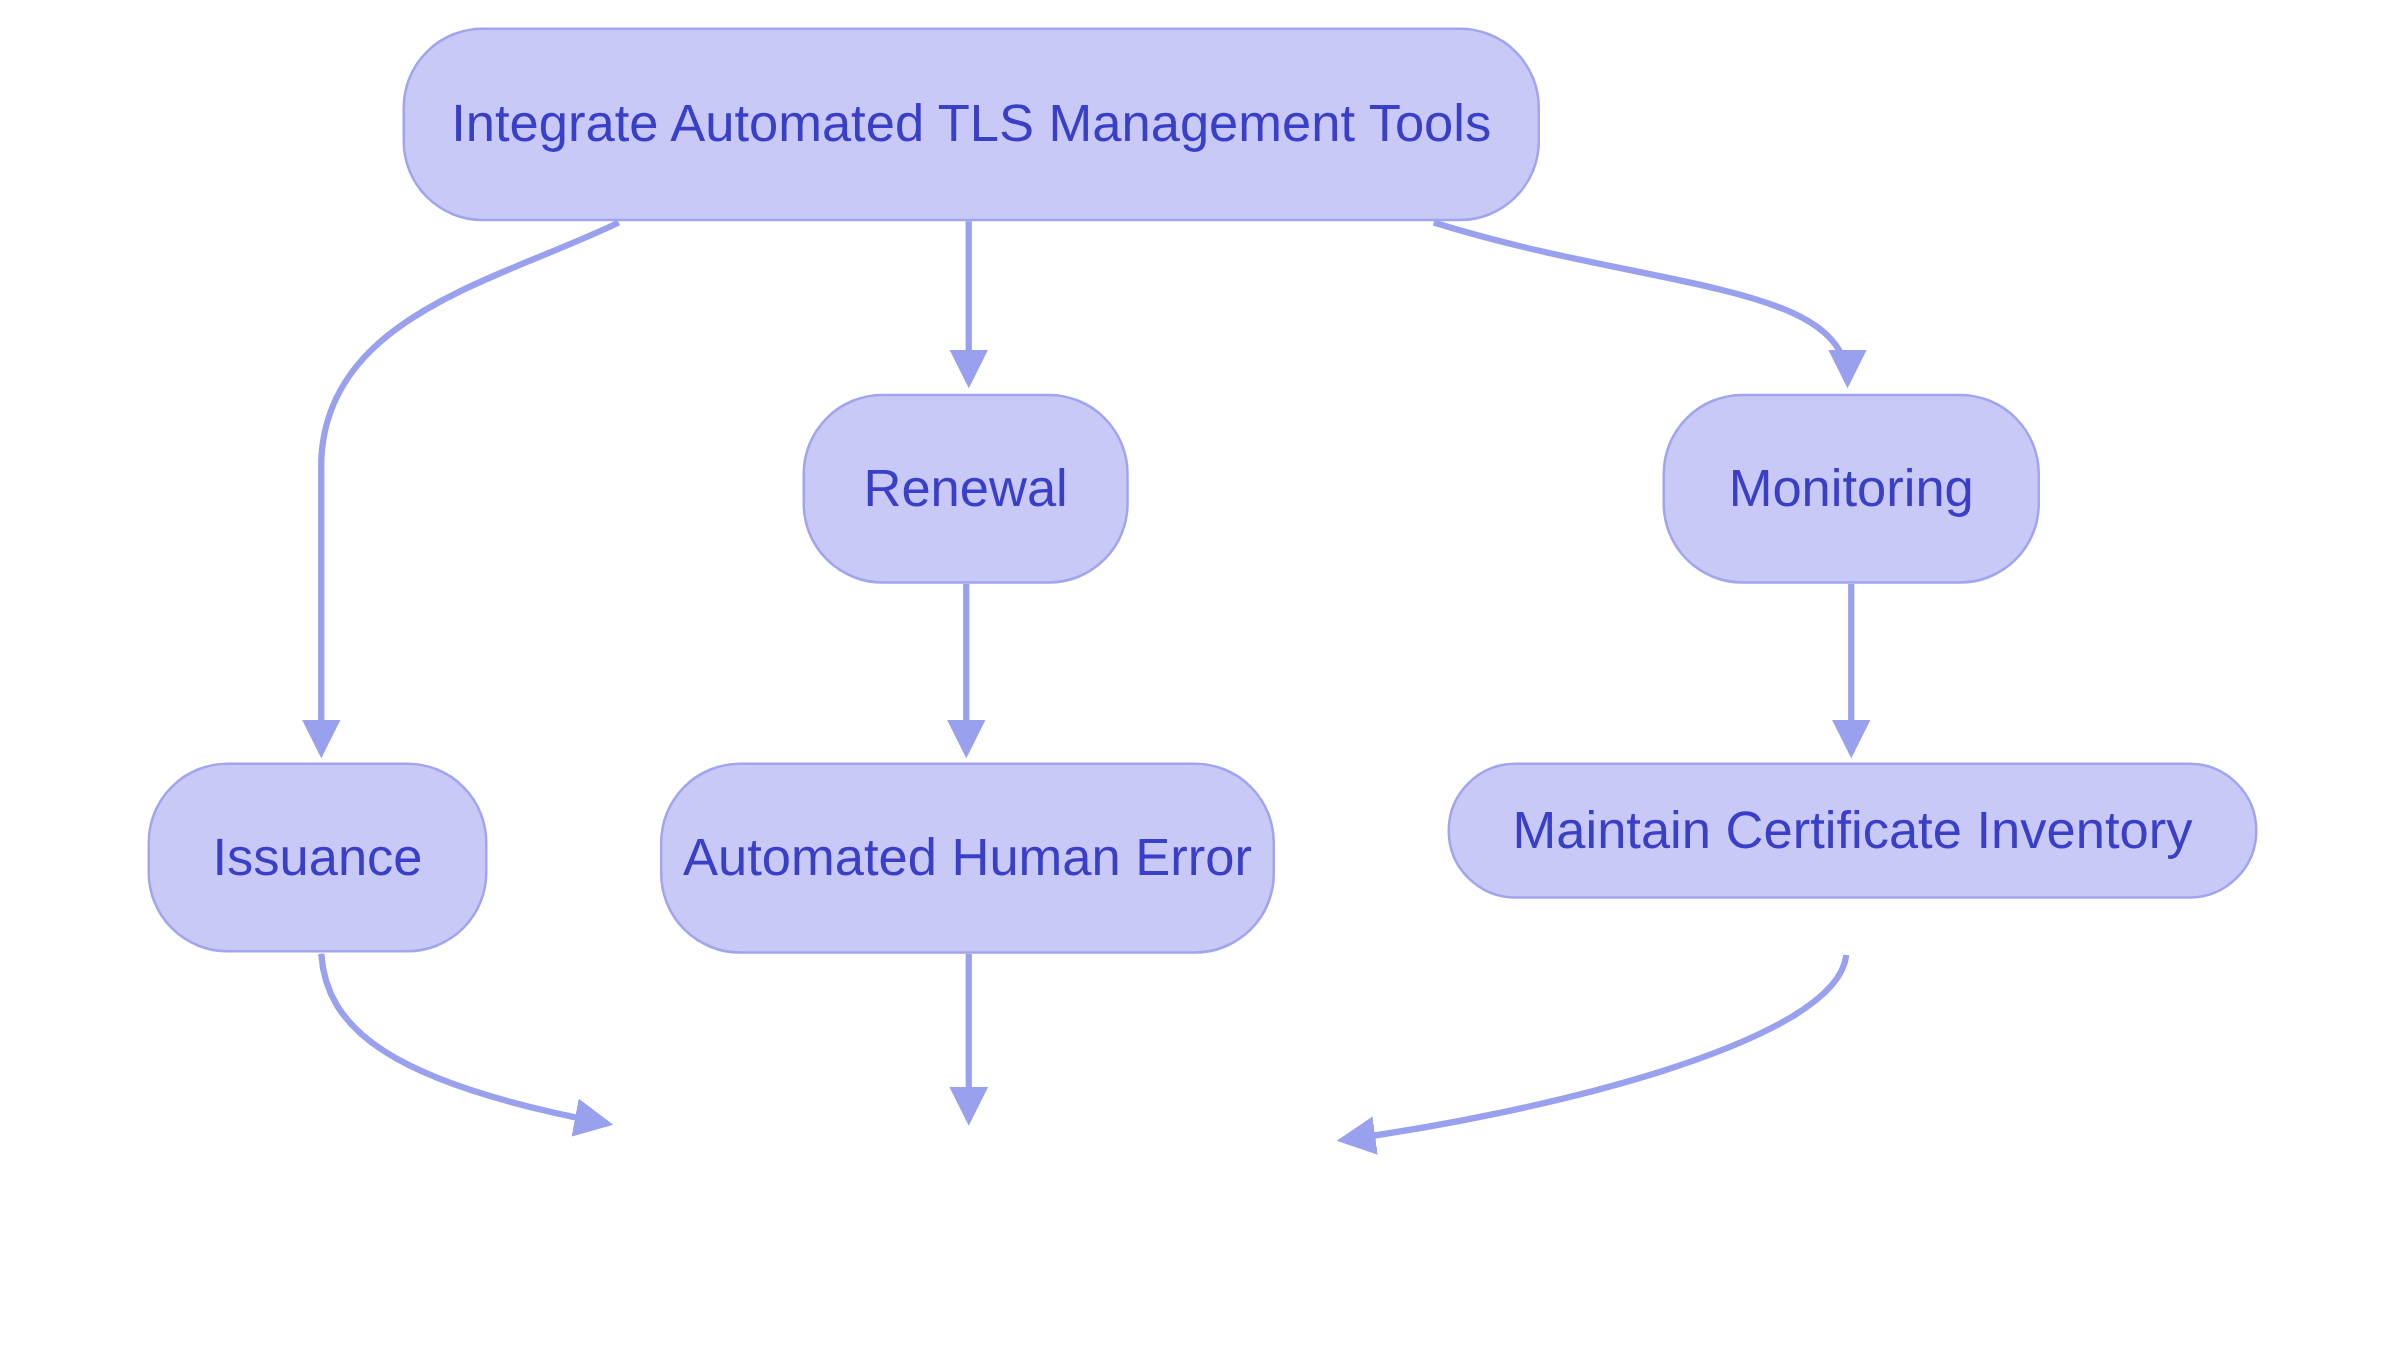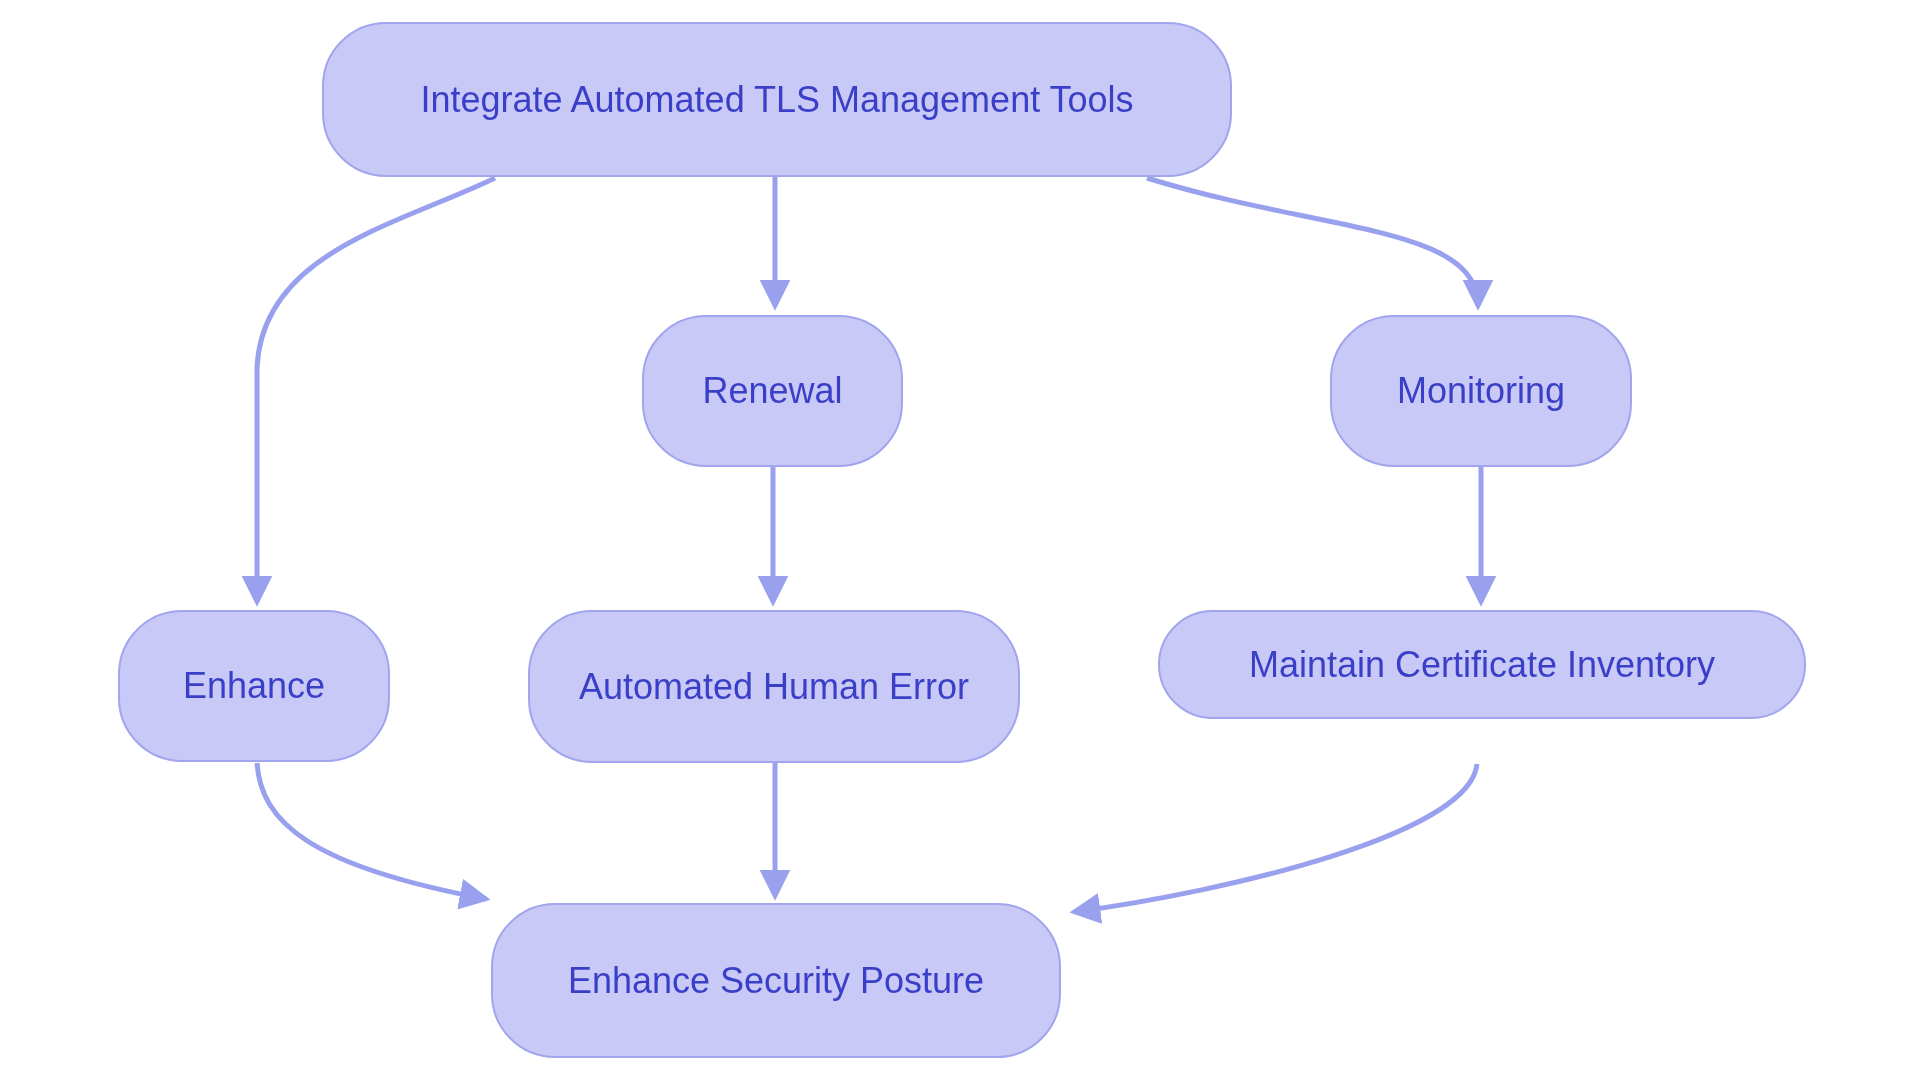--- a/index.html
+++ b/index.html
@@ -22,21 +22,21 @@
   .edges .arrowhead{fill:var(--edge);}
   .node{
     position:absolute;
     box-sizing:border-box;
     background:var(--node-fill);
     border:2px solid var(--node-border);
     border-radius:64px;
     display:flex;align-items:center;justify-content:center;
     text-align:center;
     color:var(--text);
-    font-size:36px;
+    font-size:42px;
     line-height:1.15;
     white-space:nowrap;
   }
   .node-tools     {left:322px; top:22px;  width:910px; height:155px;}
   .node-renewal   {left:642px; top:315px; width:261px; height:152px;}
   .node-monitoring{left:1330px;top:315px; width:302px; height:152px;}
   .node-issuance  {left:118px; top:610px; width:272px; height:152px;}
   .node-minimize  {left:528px; top:610px; width:492px; height:153px;}
   .node-inventory {left:1158px;top:610px; width:648px; height:109px;}
   .node-posture   {left:491px; top:903px; width:570px; height:155px;}
@@ -69,28 +69,25 @@
 
   <div class="node node-monitoring">
     <span>Monitoring</span>
   </div>
 
   <div class="node node-renewal">
     <span>Renewal</span>
   </div>
 
   <div class="node node-issuance">
-    <span>Enhance</span>
+    <span>Issuance</span>
   </div>
 
   <div class="node node-minimize">
     <span>Automated Human Error</span>
   </div>
 
   <div class="node node-inventory">
     <span>Maintain Certificate Inventory</span>
   </div>
 
-  <div class="node node-posture">
-    <span>Enhance Security Posture</span>
-  </div>
 
 </div>
 
 </body></html>

